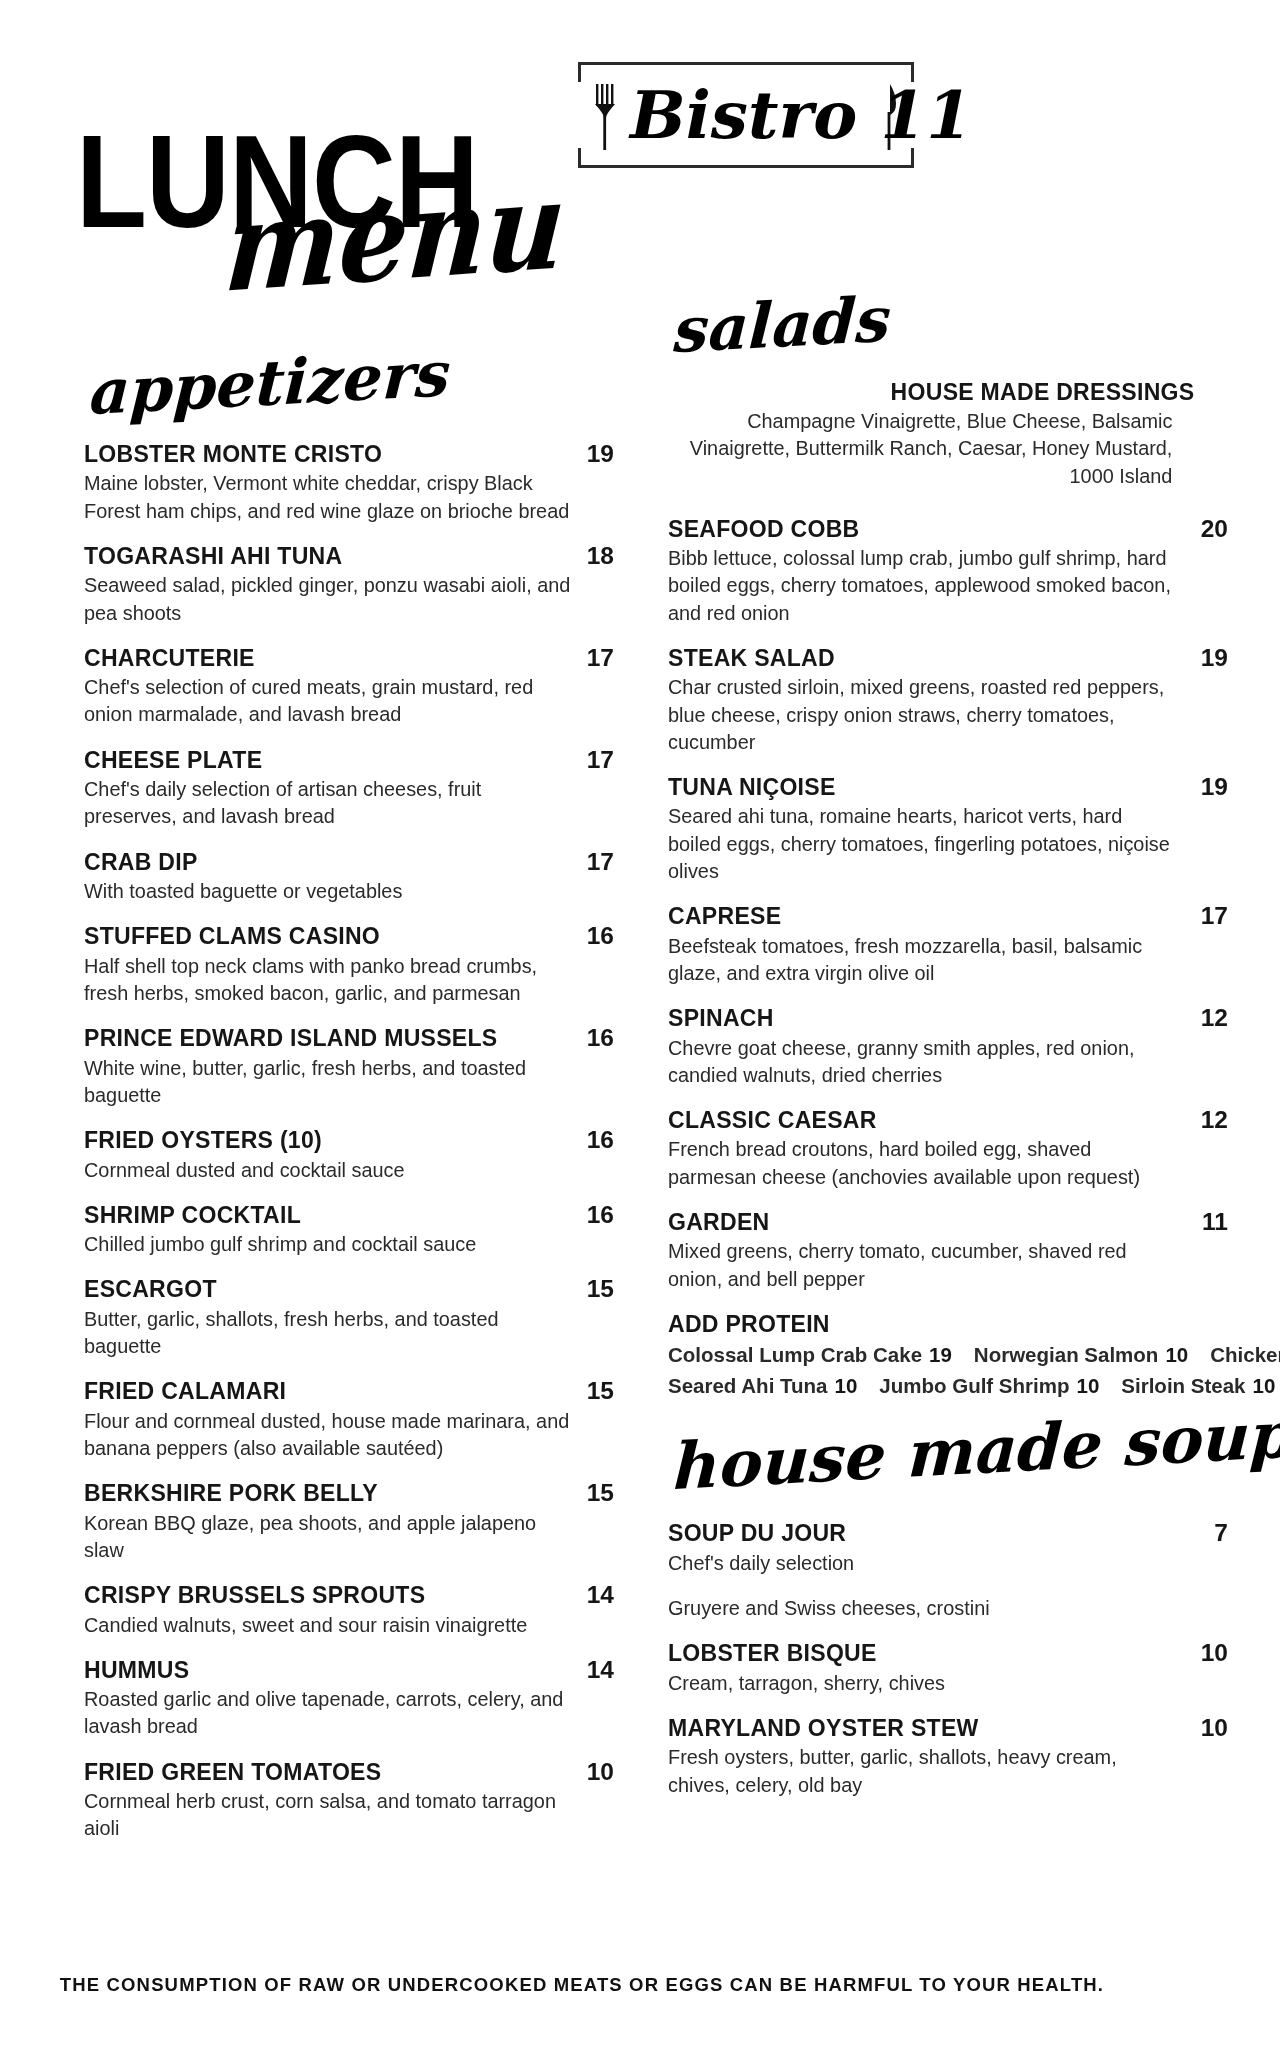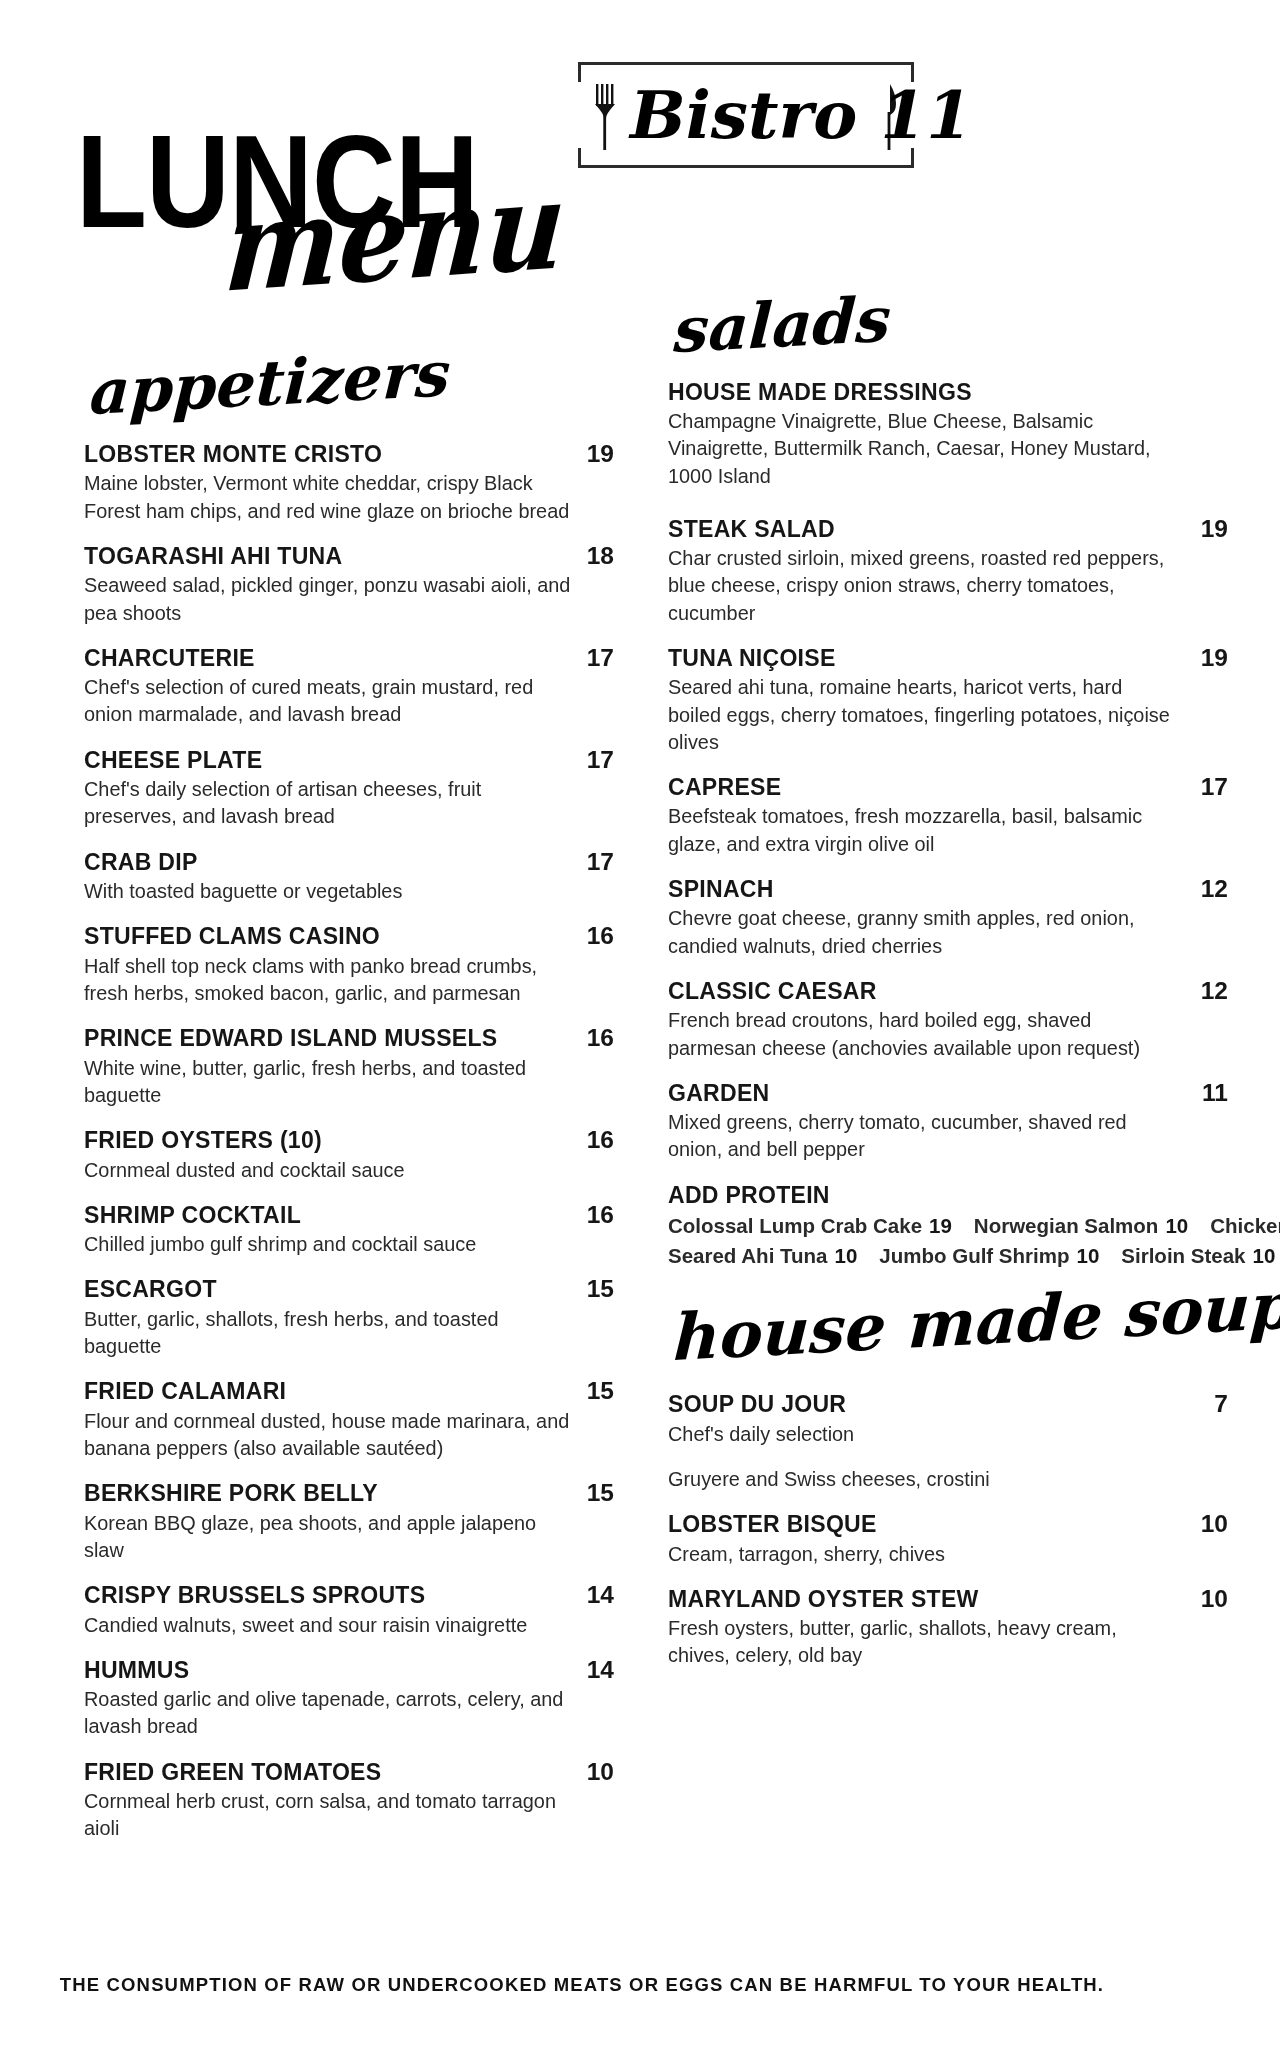--- a/index.html
+++ b/index.html
@@ -208,20 +208,21 @@
     color: #2a2a2a;
     margin-top: 1px;
     max-width: 505px;
     transform: scaleX(0.97);
     transform-origin: left top;
   }
   .col-right .item-desc { max-width: 520px; }
 
   .subhead-block {
     margin-bottom: 26px;
+    text-align: right;
   }
   .subhead-name {
     font-family: "Liberation Sans Narrow", "Liberation Sans", sans-serif;
     font-weight: 700;
     font-size: 24.5px;
     letter-spacing: 0.3px;
     text-transform: uppercase;
     color: #161616;
     transform: scaleX(0.94);
     transform-origin: left center;
@@ -422,20 +423,27 @@
 
     <div class="col col-right" style="top: 300px;">
       <div class="script-head">salads</div>
 
       <div class="subhead-block">
         <div class="subhead-name">HOUSE MADE DRESSINGS</div>
         <div class="item-desc">Champagne Vinaigrette, Blue Cheese, Balsamic Vinaigrette, Buttermilk Ranch, Caesar, Honey Mustard, 1000 Island</div>
       </div>
 
       <div id="salad-list">
+          <div class="item">
+            <div class="item-head">
+              <div class="item-name">SEAFOOD COBB</div>
+              <div class="item-price">20</div>
+            </div>
+            <div class="item-desc">Bibb lettuce, colossal lump crab, jumbo gulf shrimp, hard boiled eggs, cherry tomatoes, applewood smoked bacon, and red onion</div>
+          </div>
           <div class="item">
             <div class="item-head">
               <div class="item-name">STEAK SALAD</div>
               <div class="item-price">19</div>
             </div>
             <div class="item-desc">Char crusted sirloin, mixed greens, roasted red peppers, blue cheese, crispy onion straws, cherry tomatoes, cucumber</div>
           </div>
           <div class="item">
             <div class="item-head">
               <div class="item-name">TUNA NIÇOISE</div>

